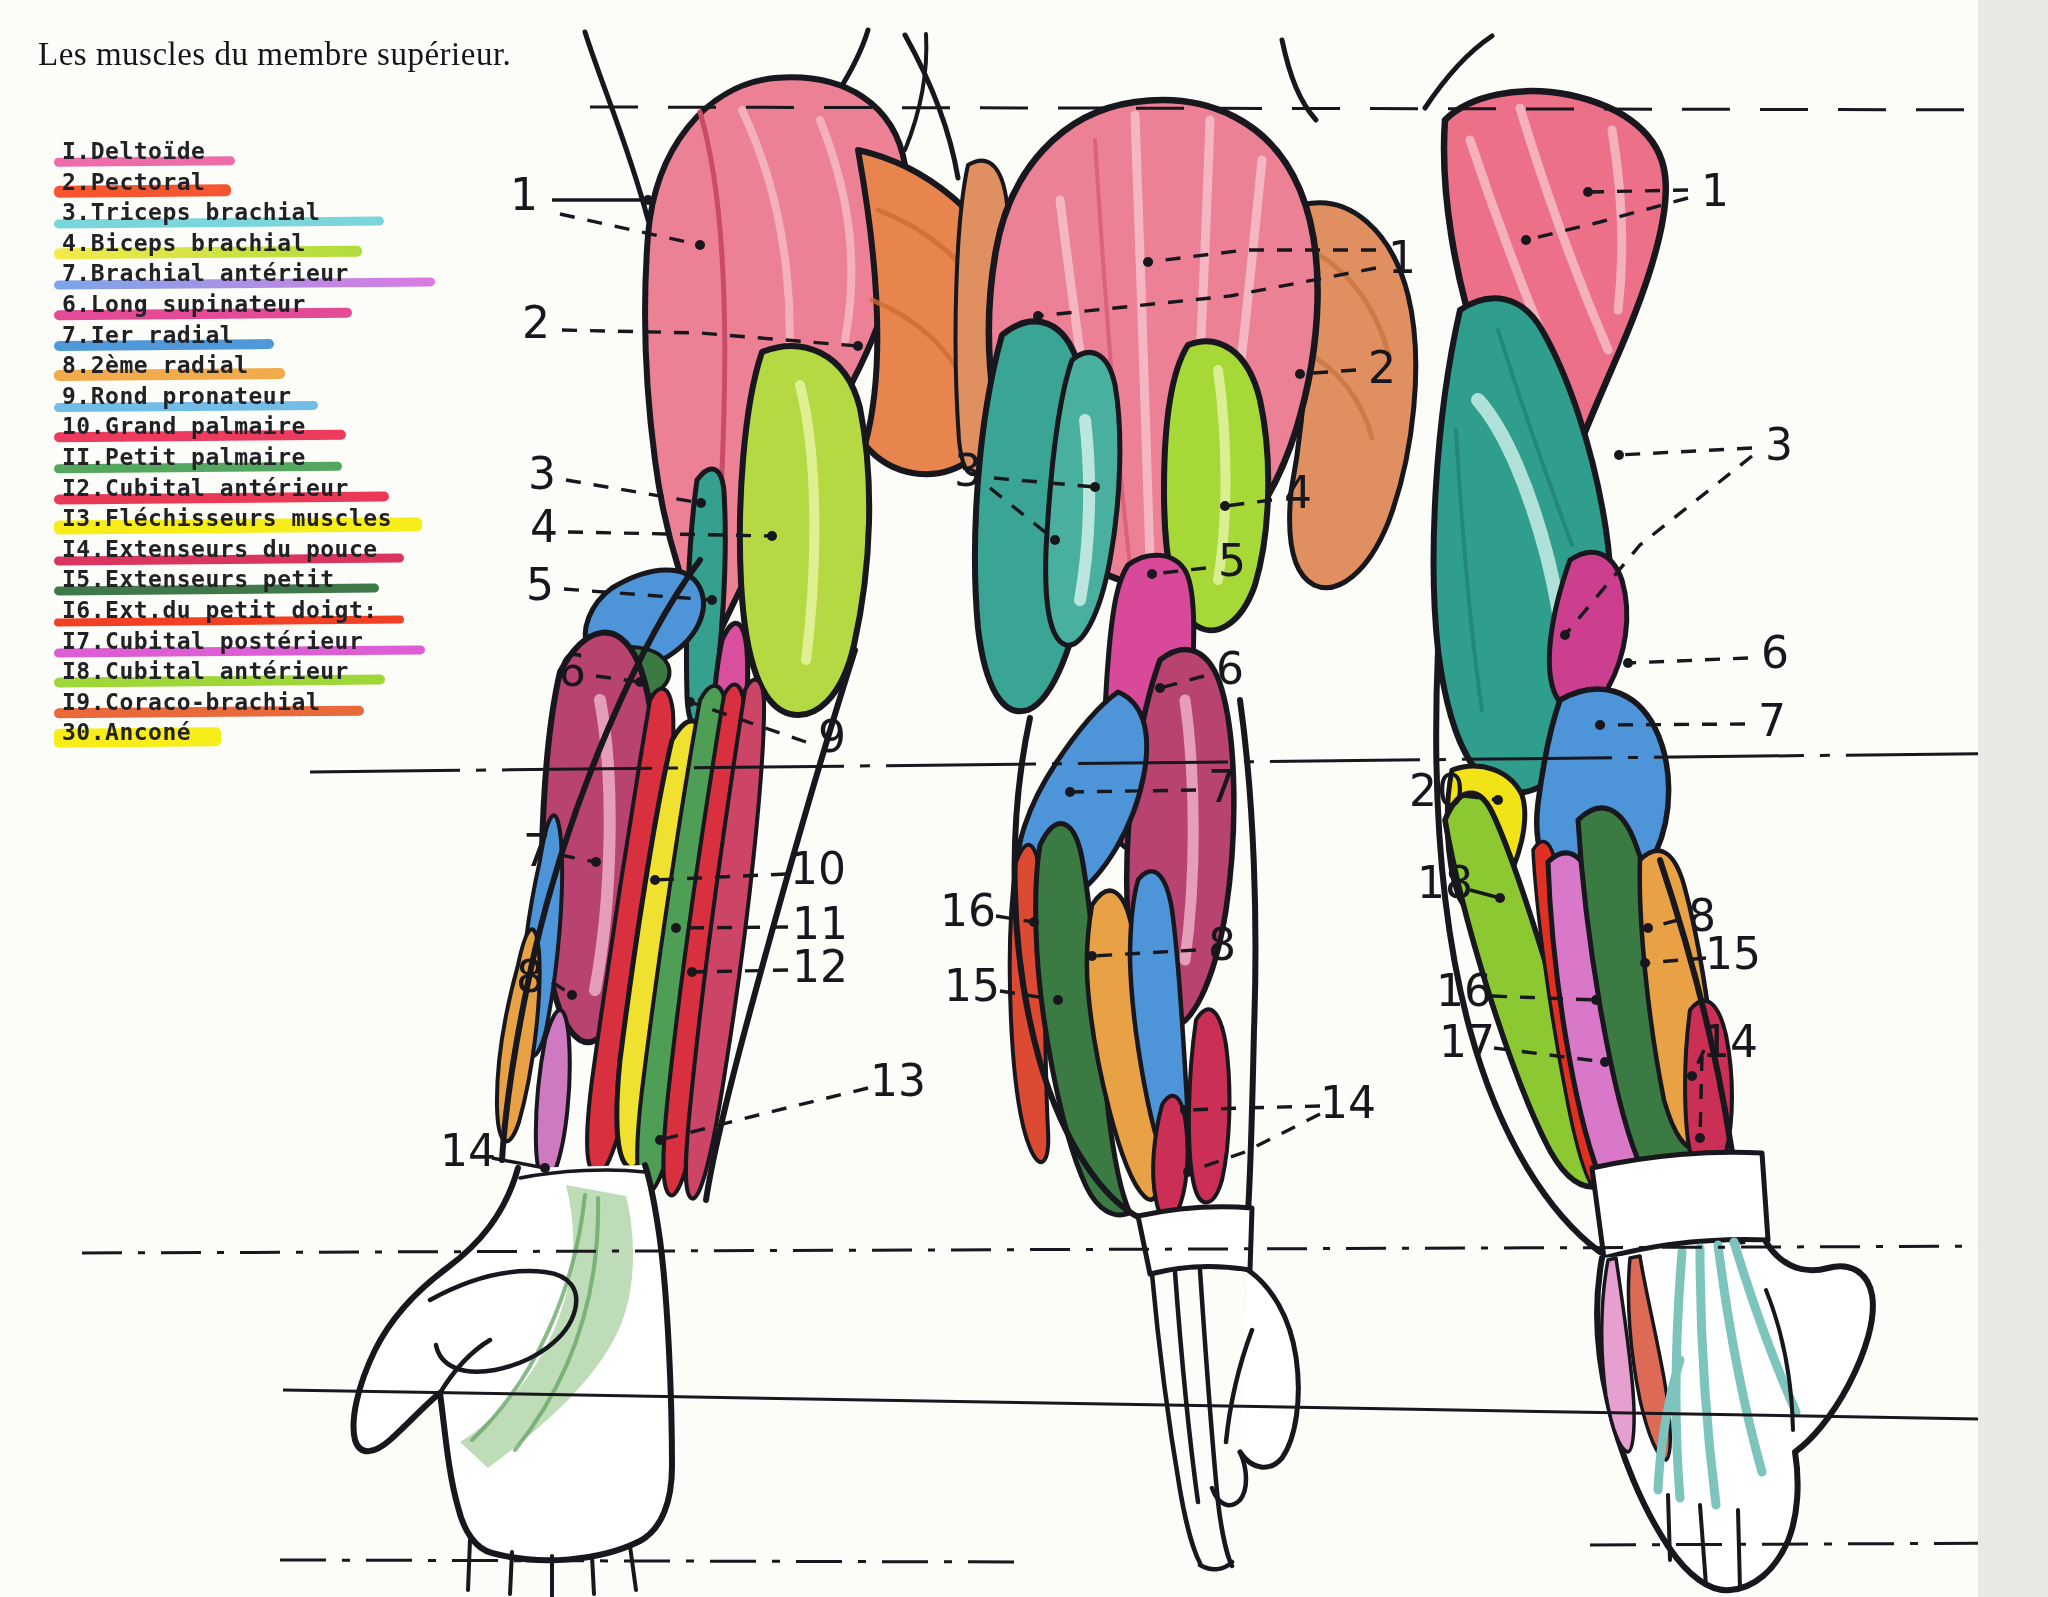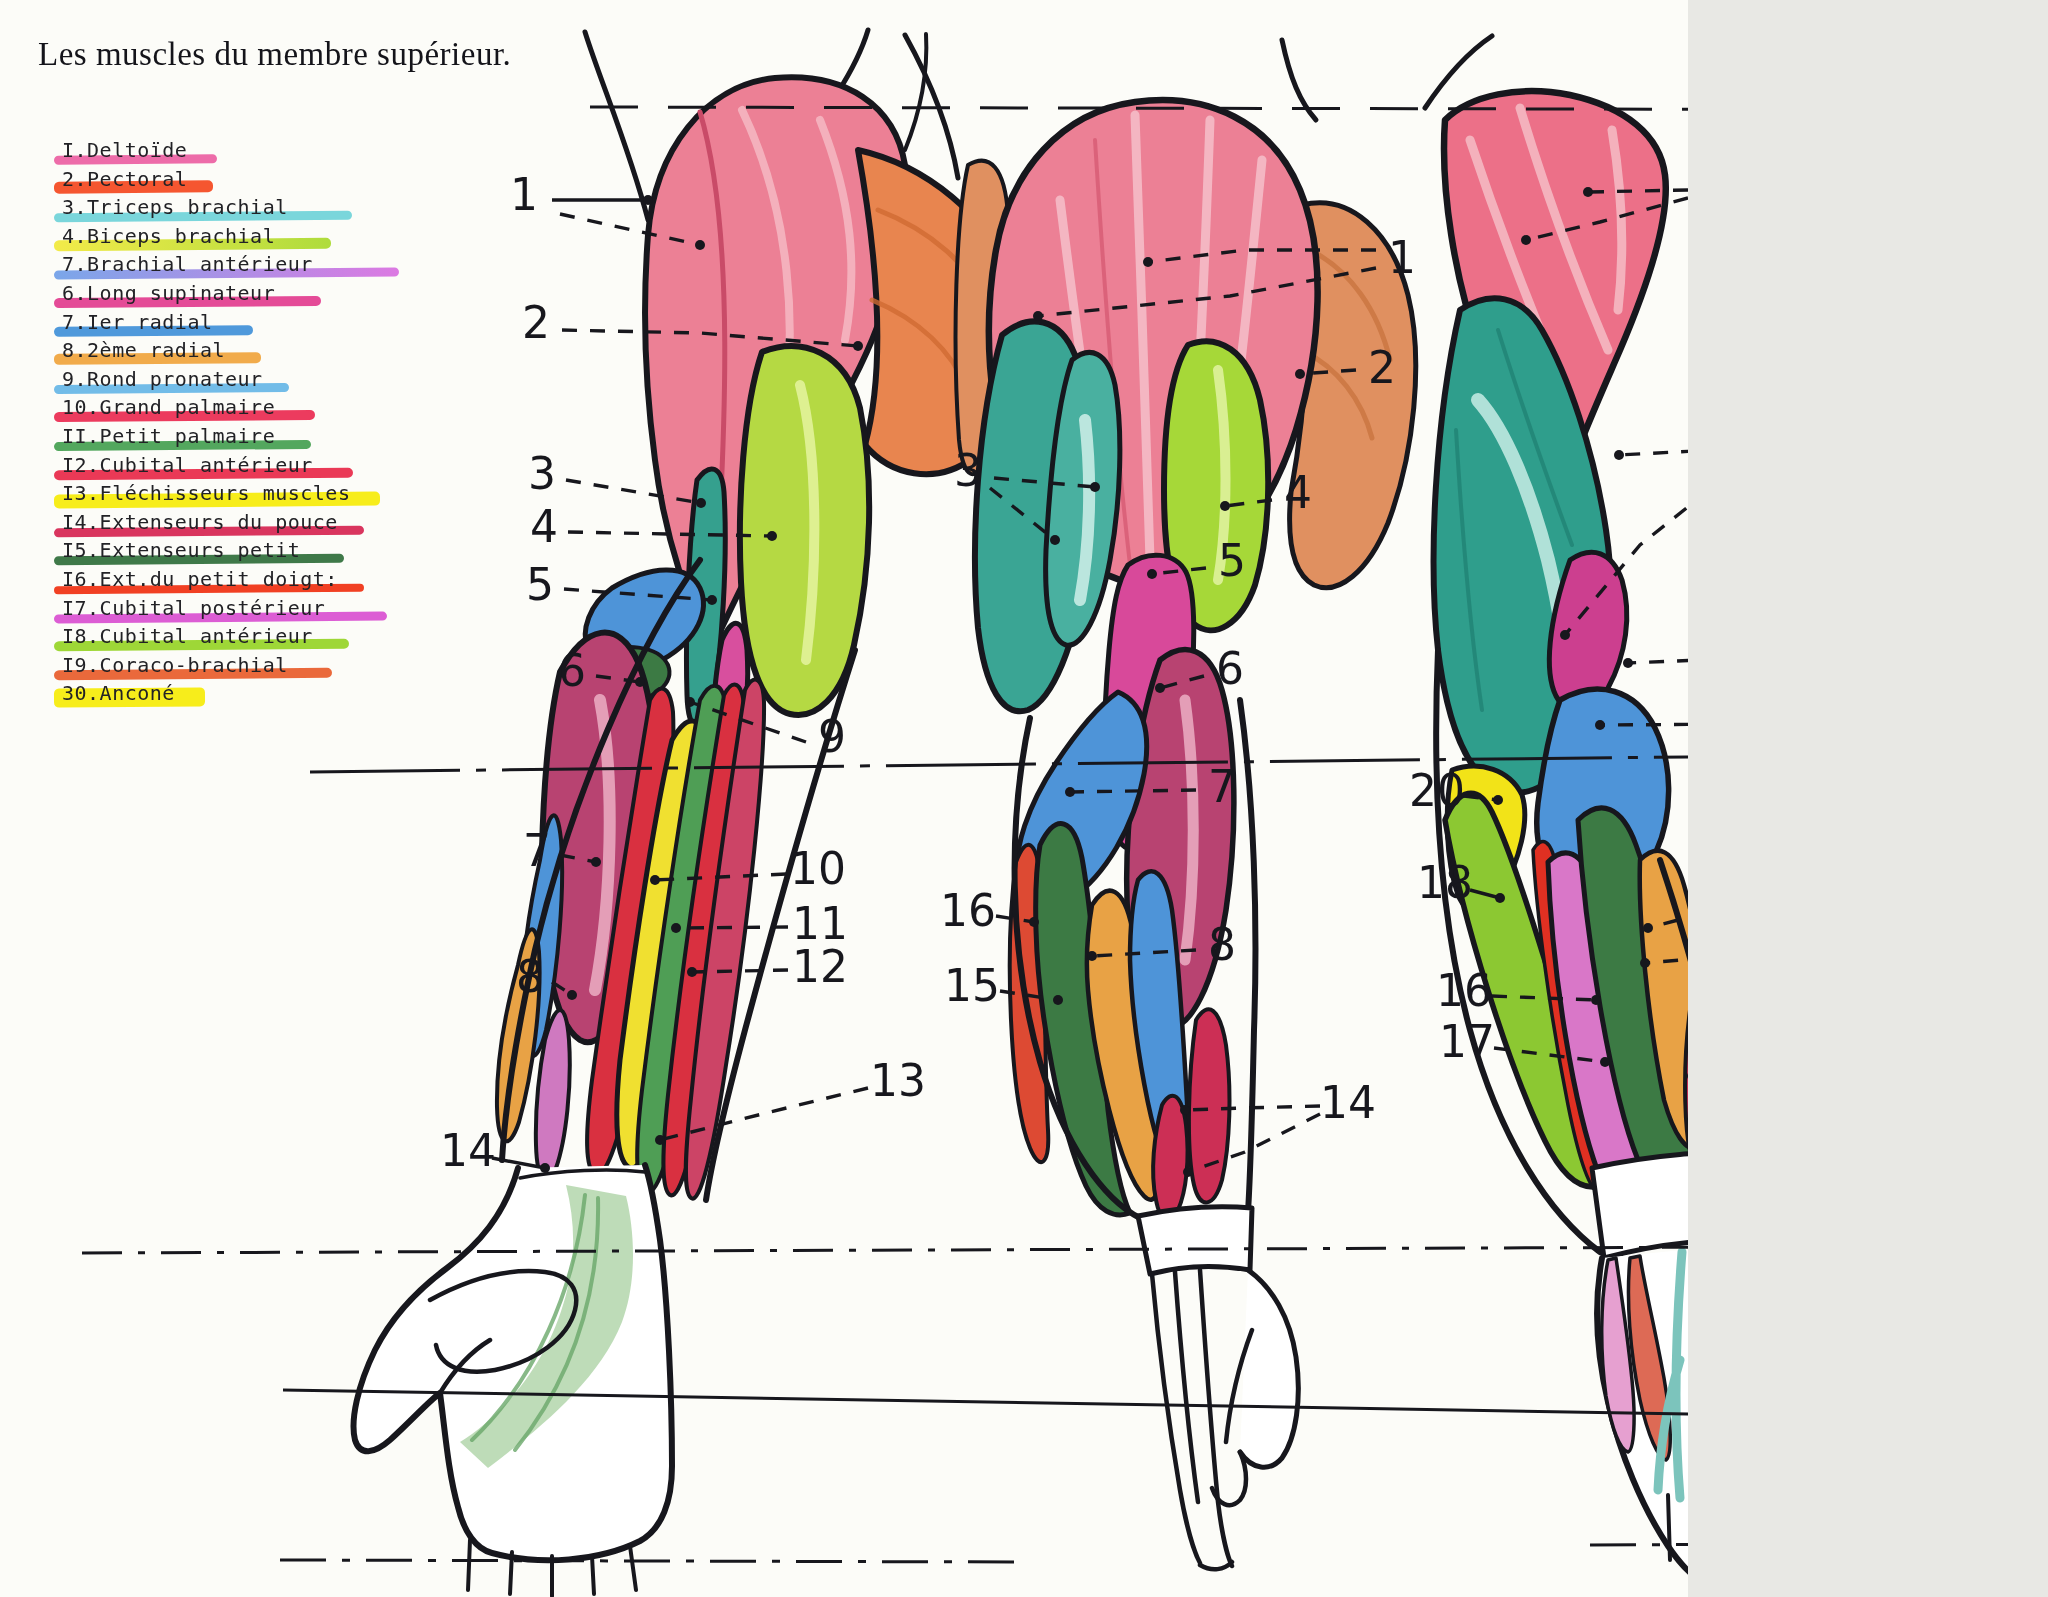--- a/index.html
+++ b/index.html
@@ -1,22 +1,22 @@
 <!DOCTYPE html>
 <html><head>
 <meta charset="utf-8">
 <style>
   html,body{margin:0;padding:0;background:#e8e8e4;}
-  #page{position:relative;width:1688px;height:1597px;background:#fcfcf8;overflow:hidden;
+  #page{position:relative;width:1978px;height:1597px;background:#fcfcf8;overflow:hidden;
         font-family:"DejaVu Sans",sans-serif;}
   #page-title{position:absolute;left:38px;top:36px;font-family:"Liberation Serif",serif;
         font-size:33px;color:#14141a;letter-spacing:.5px;}
   #legend{position:absolute;left:62px;top:138px;}
   .lrow{display:table;position:relative;margin:0 0 4.6px 0;}
-  .ltext{font-family:"DejaVu Sans Mono",monospace;font-size:20px;font-weight:normal;
+  .ltext{font-family:"DejaVu Sans Mono",monospace;font-size:23px;font-weight:bold;
         color:#222226;letter-spacing:.5px;white-space:pre;position:relative;z-index:2;}
   .lunder{position:absolute;left:-8px;bottom:-2px;height:9px;border-radius:5px;z-index:1;
         transform:rotate(-.5deg);opacity:.92;}
   svg text.num{font-family:"DejaVu Sans",sans-serif;font-size:44px;fill:#17171d;}
   svg .leader{fill:none;stroke:#17171d;stroke-width:3.4;}
   svg .dashed{stroke-dasharray:15 13;}
   svg .ref{fill:none;stroke:#17171d;stroke-width:3;}
   svg path{stroke-linejoin:round;stroke-linecap:round;}
 </style>
 </head>

